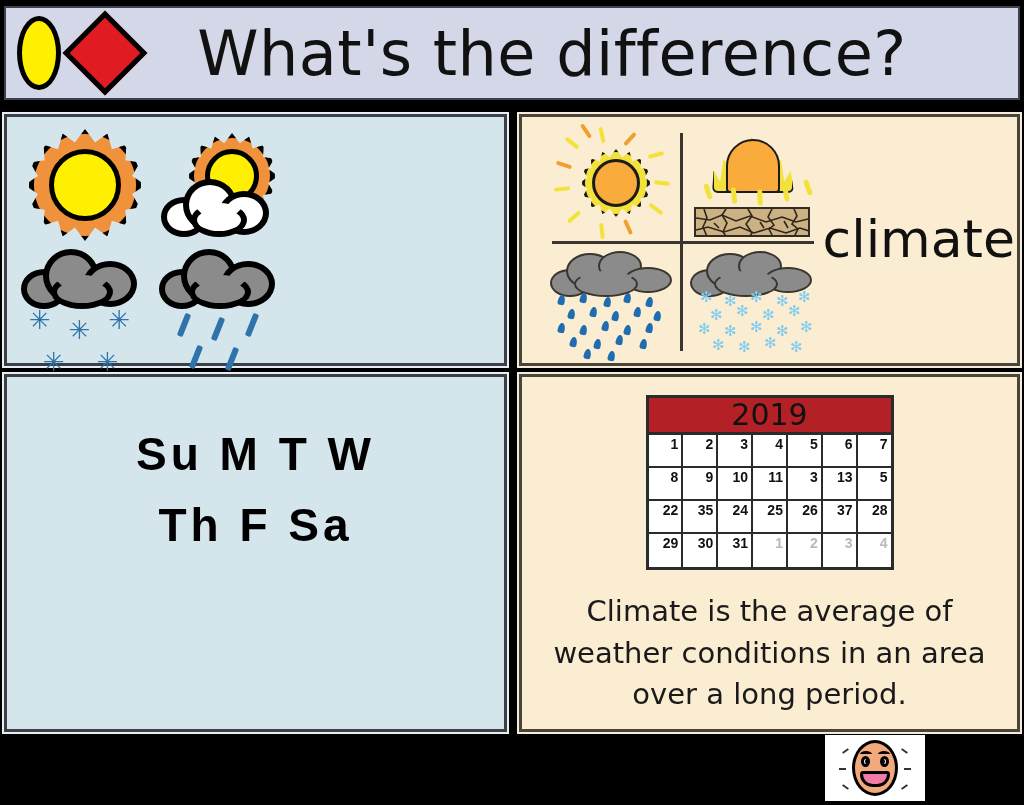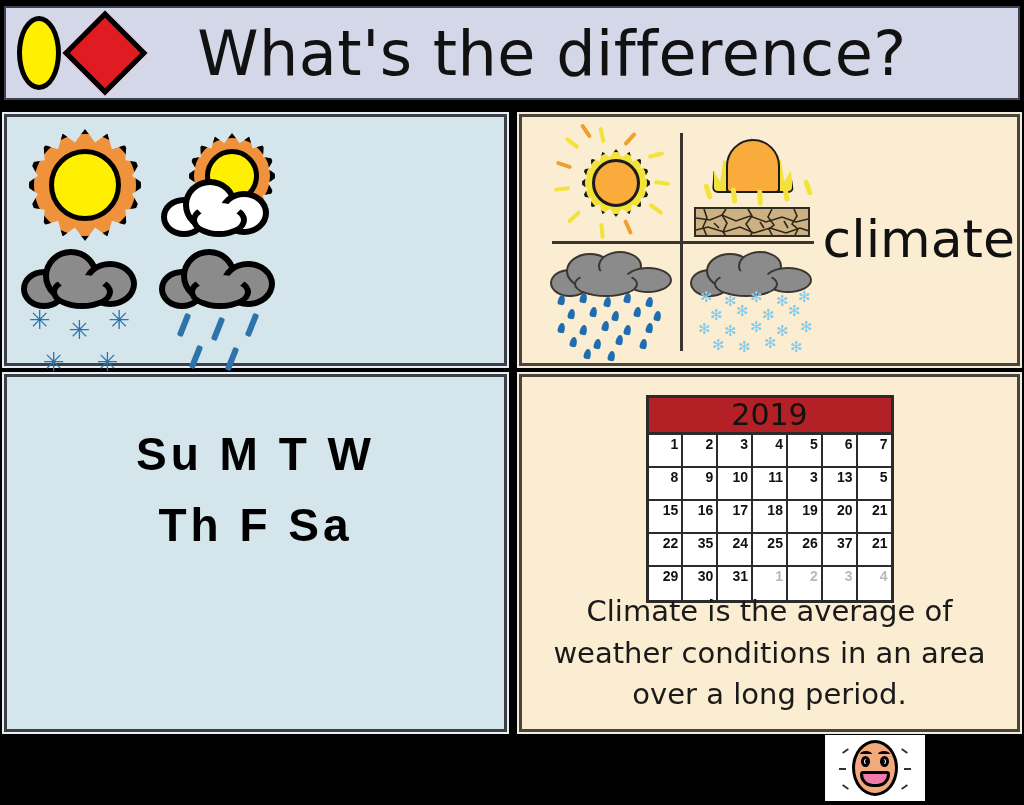--- a/index.html
+++ b/index.html
@@ -492,36 +492,27 @@
         <div class="cal-row">
           <div class="cal-cell">8</div>
           <div class="cal-cell">9</div>
           <div class="cal-cell">10</div>
           <div class="cal-cell">11</div>
           <div class="cal-cell">3</div>
           <div class="cal-cell">13</div>
           <div class="cal-cell">5</div>
         </div>
         <div class="cal-row">
-          <div class="cal-cell">15</div>
-          <div class="cal-cell">16</div>
-          <div class="cal-cell">17</div>
-          <div class="cal-cell">18</div>
-          <div class="cal-cell">19</div>
-          <div class="cal-cell">20</div>
-          <div class="cal-cell">21</div>
-        </div>
-        <div class="cal-row">
           <div class="cal-cell">22</div>
           <div class="cal-cell">35</div>
           <div class="cal-cell">24</div>
           <div class="cal-cell">25</div>
           <div class="cal-cell">26</div>
           <div class="cal-cell">37</div>
-          <div class="cal-cell">21</div>
+          <div class="cal-cell">28</div>
         </div>
         <div class="cal-row">
           <div class="cal-cell">29</div>
           <div class="cal-cell">30</div>
           <div class="cal-cell">31</div>
           <div class="cal-cell muted">1</div>
           <div class="cal-cell muted">2</div>
           <div class="cal-cell muted">3</div>
           <div class="cal-cell muted">4</div>
         </div>

